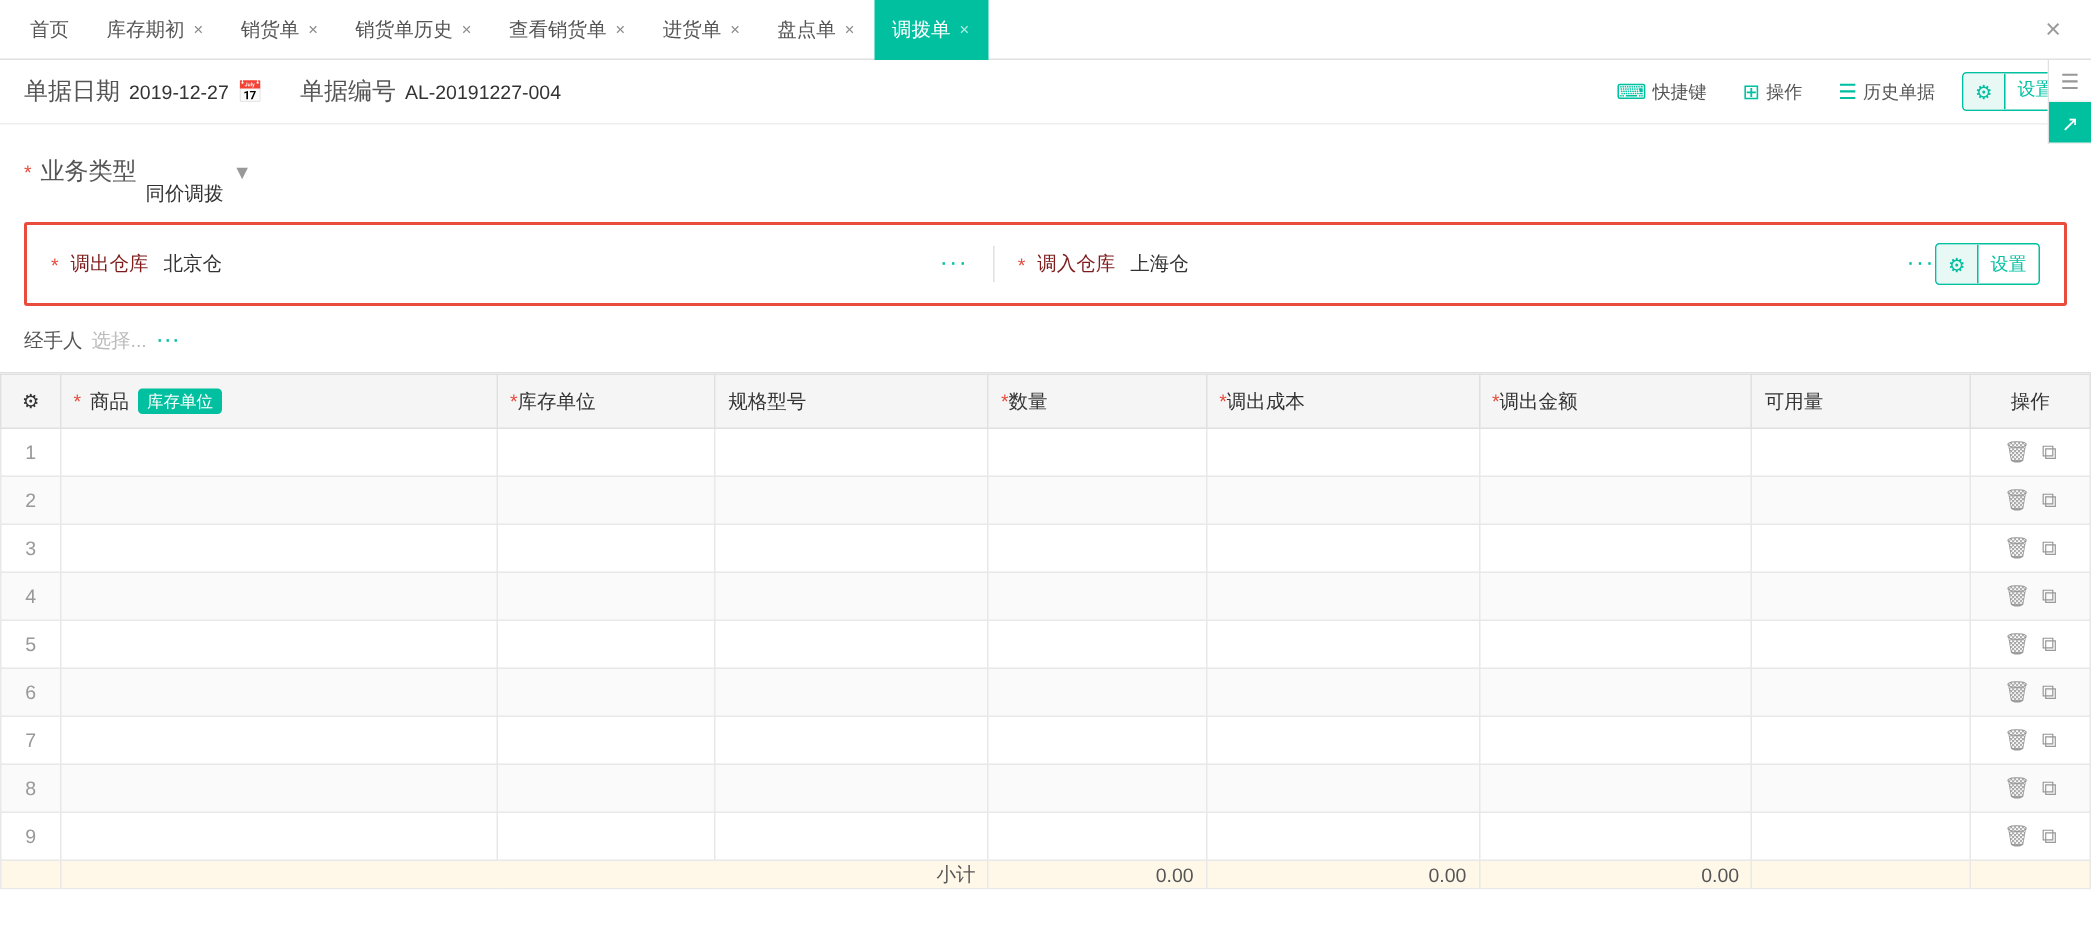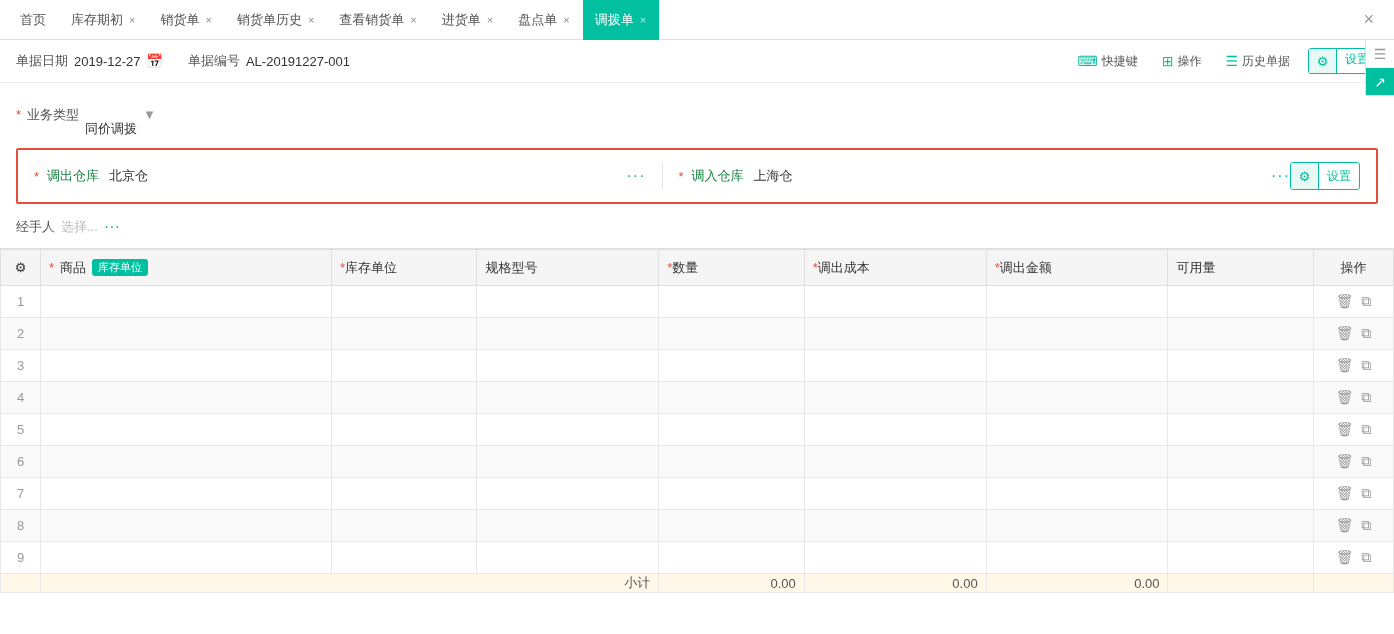--- a/index.html
+++ b/index.html
@@ -27,21 +27,21 @@
     .close-window {
       margin-left: auto; padding: 0 12px; font-size: 18px; cursor: pointer; color: #999;
     }
 
     
     .form-header {
       display: flex; align-items: center; padding: 8px 16px;
       border-bottom: 1px solid #eee; background: #fff; gap: 24px;
     }
     .field-group { display: flex; align-items: center; gap: 6px; }
-    .field-label { color: #555; font-size: 13px; white-space: nowrap; }
+    .field-label { color: #555; font-size: 16px; white-space: nowrap; }
     .field-value { color: #333; font-size: 13px; }
     .calendar-icon { color: #00c0a0; cursor: pointer; font-size: 14px; }
 
     
     .toolbar-right {
       margin-left: auto; display: flex; align-items: center; gap: 12px;
     }
     .toolbar-btn {
       display: flex; align-items: center; gap: 4px; cursor: pointer;
       color: #555; font-size: 12px; padding: 2px 6px;
@@ -54,21 +54,21 @@
 
     
     .warehouse-section {
       margin: 10px 16px; border: 2px solid #e74c3c; border-radius: 2px;
       padding: 12px 16px; display: flex; align-items: center; gap: 0;
     }
     .warehouse-field {
       display: flex; align-items: center; gap: 6px; flex: 1;
     }
     .warehouse-field .req { color: #e74c3c; margin-right: 2px; }
-    .warehouse-field .wh-label { color: #15803d; }
+    .warehouse-field .wh-label { color: #7f1d1d; }
     .warehouse-field .wh-value { color: #333; margin-left: 4px; }
     .warehouse-field .dots-btn { color: #00c0a0; cursor: pointer; margin-left: auto; font-size: 16px; letter-spacing: 1px; }
     .warehouse-divider { width: 1px; background: #e0e0e0; height: 24px; margin: 0 16px; }
 
     
     .biz-section {
       padding: 8px 16px 0 16px; display: flex; align-items: center; gap: 0;
     }
     .biz-field {
       display: flex; align-items: center; gap: 6px; min-width: 280px;
@@ -178,21 +178,21 @@
 </div>
 
 <div class="form-header">
   <div class="field-group">
     <span class="field-label">单据日期</span>
     <span class="field-value">2019-12-27</span>
     <span class="calendar-icon">📅</span>
   </div>
   <div class="field-group">
     <span class="field-label">单据编号</span>
-    <span class="field-value">AL-20191227-001</span>
+    <span class="field-value">AL-20191227-004</span>
   </div>
   <div class="toolbar-right">
     <div class="toolbar-btn">
       <span class="toolbar-icon">⌨</span>
       <span>快捷键</span>
     </div>
     <div class="toolbar-btn">
       <span class="toolbar-icon">⊞</span>
       <span>操作</span>
     </div>

